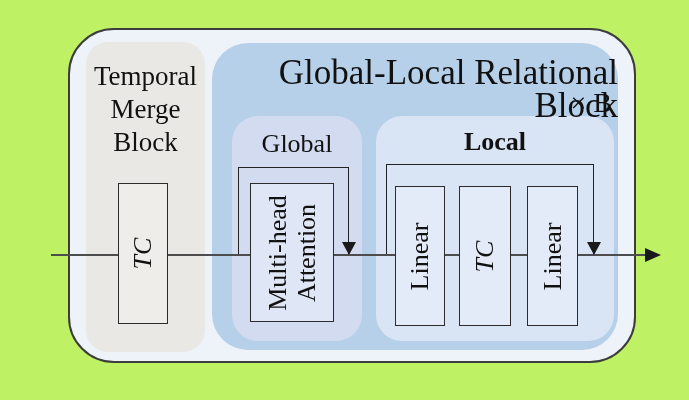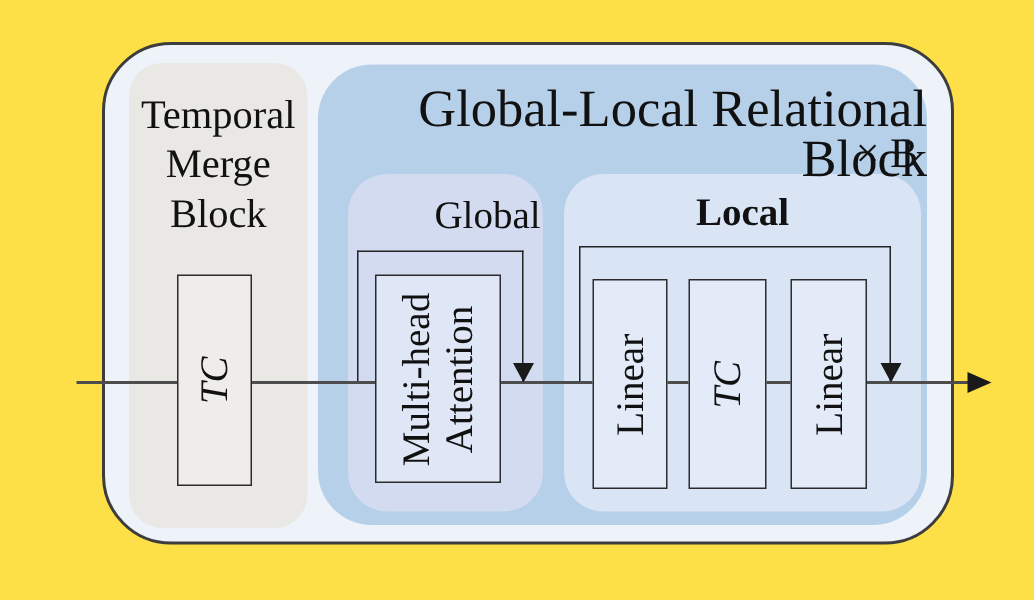--- a/index.html
+++ b/index.html
@@ -1,33 +1,33 @@
 <!DOCTYPE html>
 <html><head>
 <meta charset="utf-8">
 <style>
   html,body{margin:0;padding:0;background:#ffffff;}
   .canvas{
-    position:relative;width:689px;height:400px;background:#fde047;overflow:hidden;
+    position:relative;width:689px;height:400px;background:#bef264;overflow:hidden;
     font-family:"Liberation Serif","DejaVu Serif",serif;color:#111;
   }
   .abs{position:absolute;box-sizing:border-box;}
 
   
   .outer{left:68px;top:28px;width:568px;height:335px;border:2px solid #3d3d3d;border-radius:46px;}
   .tmb{left:86px;top:42px;width:119px;height:310px;border-radius:22px;}
   .glrb{left:212px;top:43px;width:406px;height:307px;border-radius:36px;}
   .global{left:232px;top:116px;width:130px;height:225px;border-radius:26px;}
   .local{left:376px;top:116px;width:238px;height:225px;border-radius:26px;}
 
   
   .tmb-title{left:86px;top:60px;width:119px;text-align:center;font-size:27px;line-height:33px;white-space:pre-line;}
   .glrb-title{left:212px;top:56px;width:406px;text-align:right;font-size:35px;line-height:33px;}
   .repeat{left:476px;top:87px;width:140px;text-align:right;font-size:28px;line-height:32px;padding-right:4px;}
-  .global-title{left:232px;top:128px;width:130px;text-align:center;font-size:26px;line-height:31px;margin-left:28px;}
+  .global-title{left:232px;top:128px;width:130px;text-align:center;font-size:26px;line-height:31px;}
   .local-title{left:376px;top:126px;width:238px;text-align:center;font-size:26px;line-height:31px;font-weight:bold;}
 
   
   .main-line{left:51px;top:254px;width:597px;height:2px;background:#4d4d4d;}
   .arrow-east{left:645px;top:248px;width:0;height:0;border-left:16px solid #1a1a1a;
               border-top:7px solid transparent;border-bottom:7px solid transparent;}
   .skip{border:1.6px solid #222;border-bottom:none;background:transparent;}
   .skip-global{left:238px;top:167px;width:111px;height:88px;}
   .skip-local{left:386px;top:164px;width:208px;height:91px;}
   .arrow-south{width:0;height:0;border-top:13px solid #1a1a1a;

